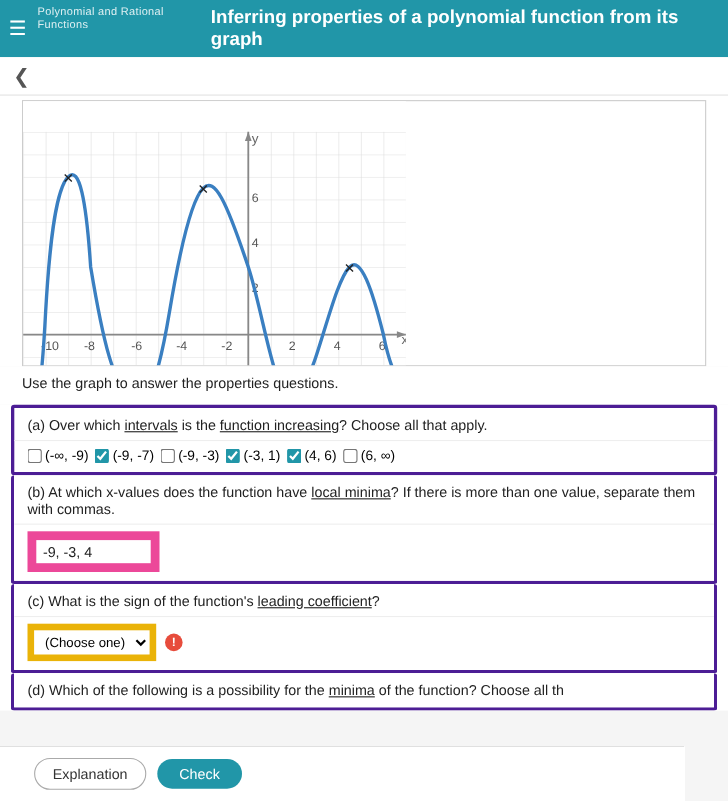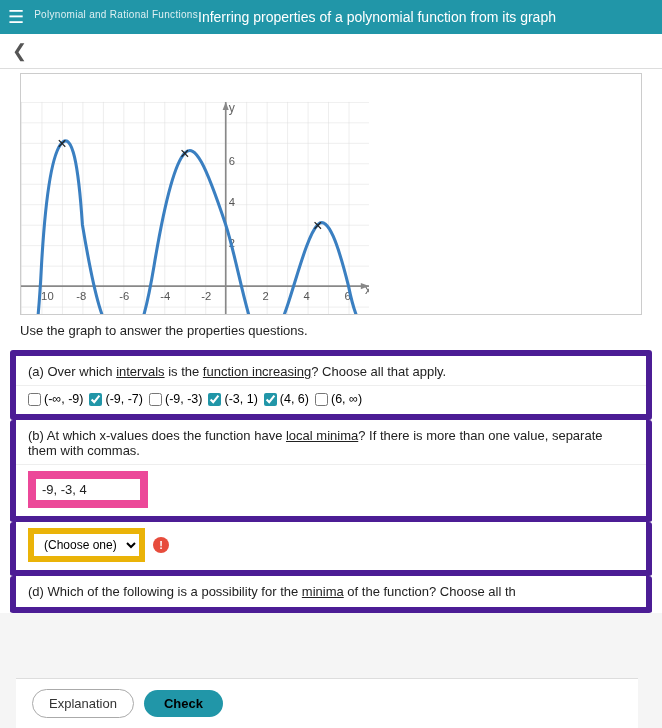--- a/index.html
+++ b/index.html
@@ -28,22 +28,22 @@
     .header-text {
       display: flex;
       flex-direction: row;
     }
     .header-subtitle {
       font-size: 10px;
       opacity: 0.85;
       letter-spacing: 0.3px;
     }
     .header-title {
-      font-size: 14px;
-      font-weight: normal;
+      font-size: 17px;
+      font-weight: bold;
     }
 
     
     .nav-bar {
       background: white;
       padding: 6px 12px;
       display: flex;
       align-items: center;
       border-bottom: 1px solid #ddd;
     }
@@ -65,21 +65,21 @@
       color: #222;
     }
 
     
     .questions-area {
       background: white;
       margin: 0;
       padding: 0 10px;
     }
     .question-card {
-      border: 6px solid #4c1d95;
+      border: 3px solid #4c1d95;
       border-radius: 3px;
       margin-bottom: 0;
       background: white;
     }
     .question-card + .question-card {
       border-top: none;
     }
     .question-label {
       padding: 8px 12px 6px 12px;
       font-size: 13px;
@@ -152,47 +152,47 @@
     .question-d-label {
       padding: 8px 12px 8px 12px;
       font-size: 13px;
       color: #222;
     }
 
     
     .bottom-bar {
       position: fixed;
       bottom: 0;
-      left: 16px;
+      left: 0;
       width: 622px;
       background: white;
       border-top: 1px solid #ddd;
-      padding: 10px 16px;
+      padding: 10px 31px;
       display: flex;
       gap: 10px;
       align-items: center;
     }
     .btn-explanation {
       background: white;
       border: 1px solid #aaa;
       border-radius: 20px;
       padding: 6px 16px;
       font-size: 13px;
       cursor: pointer;
       color: #333;
     }
     .btn-check {
       background: #2196a8;
       border: none;
       border-radius: 20px;
       padding: 6px 20px;
       font-size: 13px;
       cursor: pointer;
-      color: #000000;
-      font-weight: bold;
+      color: #ffffff;
+      font-weight: normal;
     }
 
     .graph-area {
       background: white;
       padding: 4px 20px 0 20px;
     }
   </style>
 </head>
 <body>
 
@@ -313,20 +313,23 @@
   <div class="question-card">
     <div class="question-label">
       <span>(b) At which x-values does the function have <u>local minima</u>? If there is more than one value, separate them with commas.</span>
     </div>
     <div class="text-input-row">
       <input type="text" class="text-input" value="-9, -3, 4" style="">
     </div>
   </div>
 
   <div class="question-card">
+    <div class="question-label">
+      <span>(c) What is the sign of the function's <u>leading coefficient</u>?</span>
+    </div>
     <div class="dropdown-row">
       <select class="dropdown-select">
         <option value="">(Choose one)</option>
         <option value="positive">Positive</option>
         <option value="negative">Negative</option>
       </select>
       <div class="error-icon">!</div>
     </div>
   </div>
 

